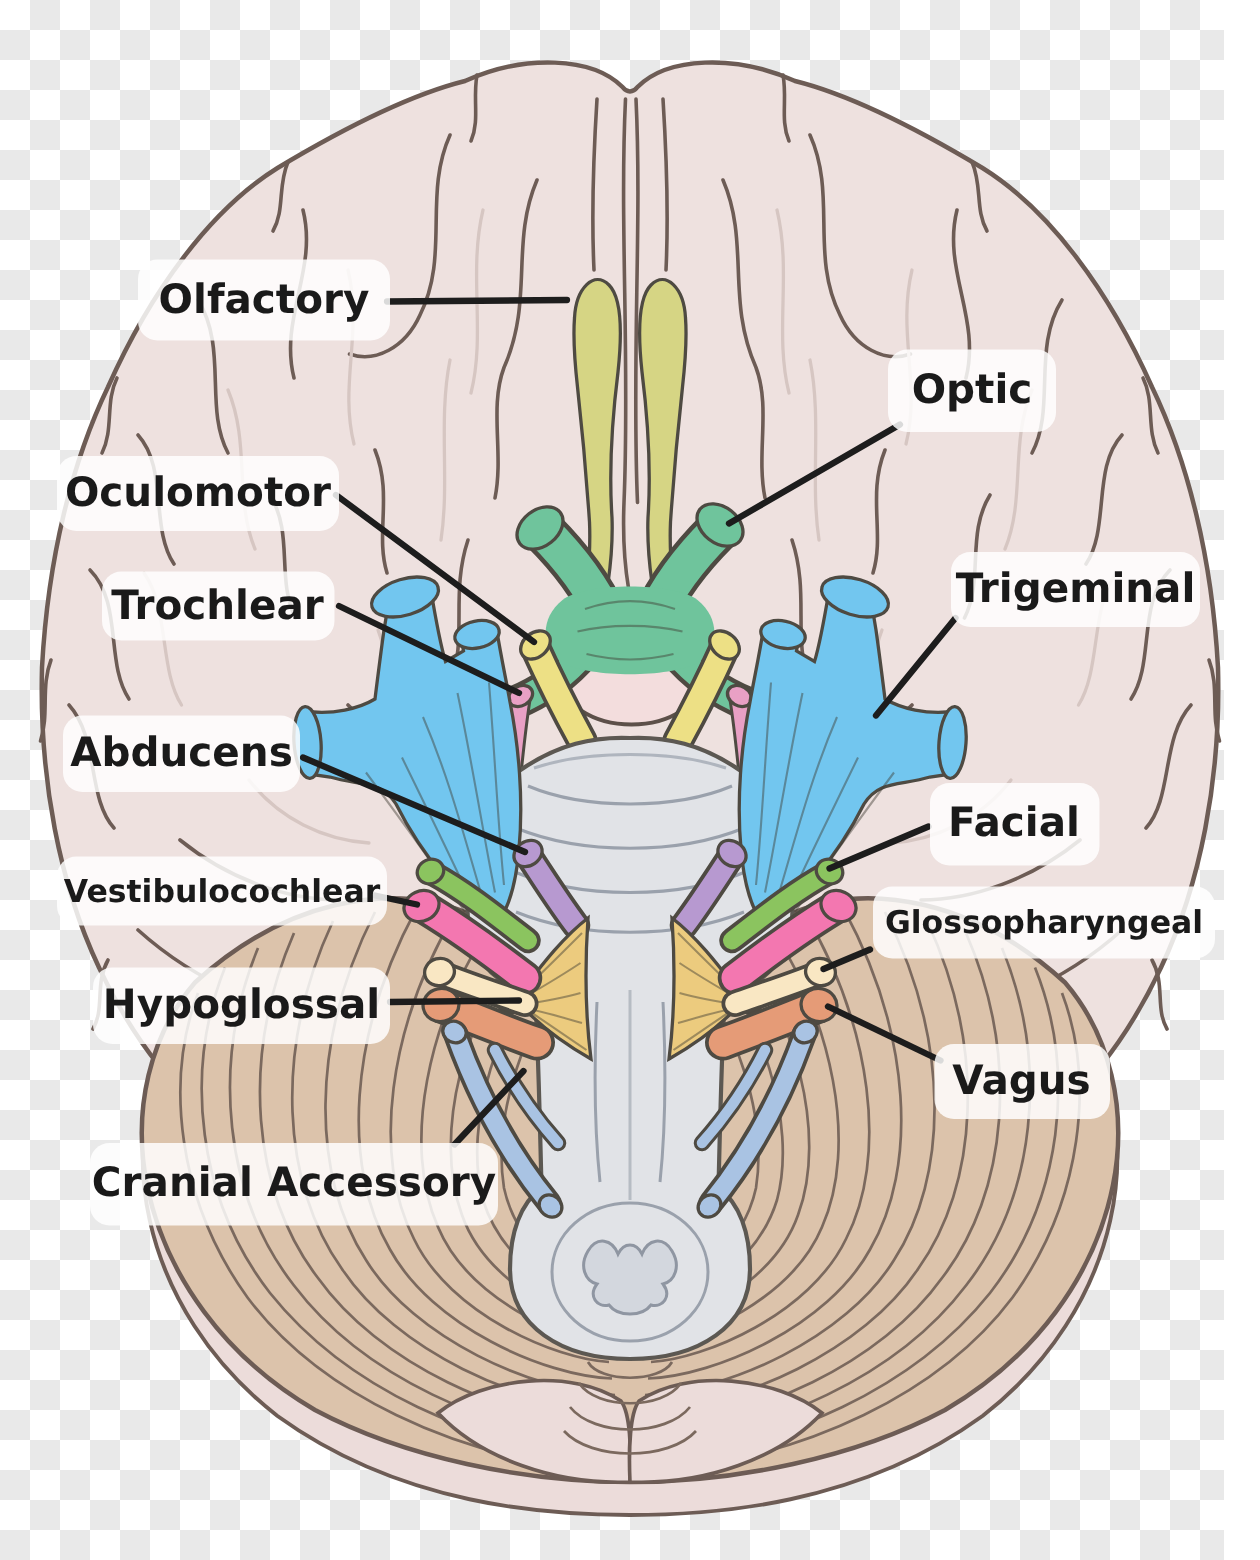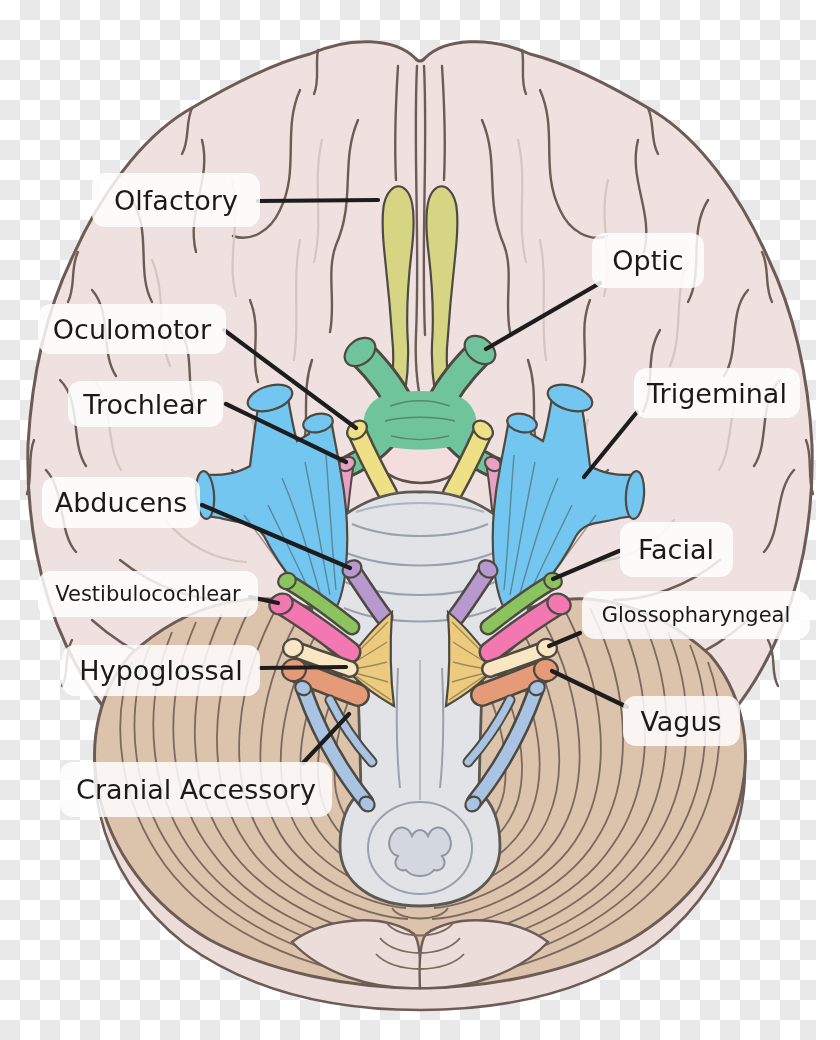--- a/index.html
+++ b/index.html
@@ -6,20 +6,21 @@
   .canvas{
     position:relative;
     width:816px;height:1040px;
     overflow:hidden;
     background-color:#ffffff;
     background-image:
       linear-gradient(45deg,#e9e9e9 25%,transparent 25%,transparent 75%,#e9e9e9 75%),
       linear-gradient(45deg,#e9e9e9 25%,#ffffff 25%,#ffffff 75%,#e9e9e9 75%);
     background-size:40px 40px;
     background-position:0 0,20px 20px;
+    font-weight:bold;
   }
   svg{position:absolute;left:0;top:0;}
   .label-text{
     font-family:"DejaVu Sans","Liberation Sans",sans-serif;
     fill:#1a1a1a;
     font-size:27px;
   }
   .label-text.small{font-size:21px;}
   .label-box{fill:rgba(255,255,255,0.84);}
   .leader{stroke:#1d1d1d;stroke-width:4.2;stroke-linecap:round;fill:none;}

